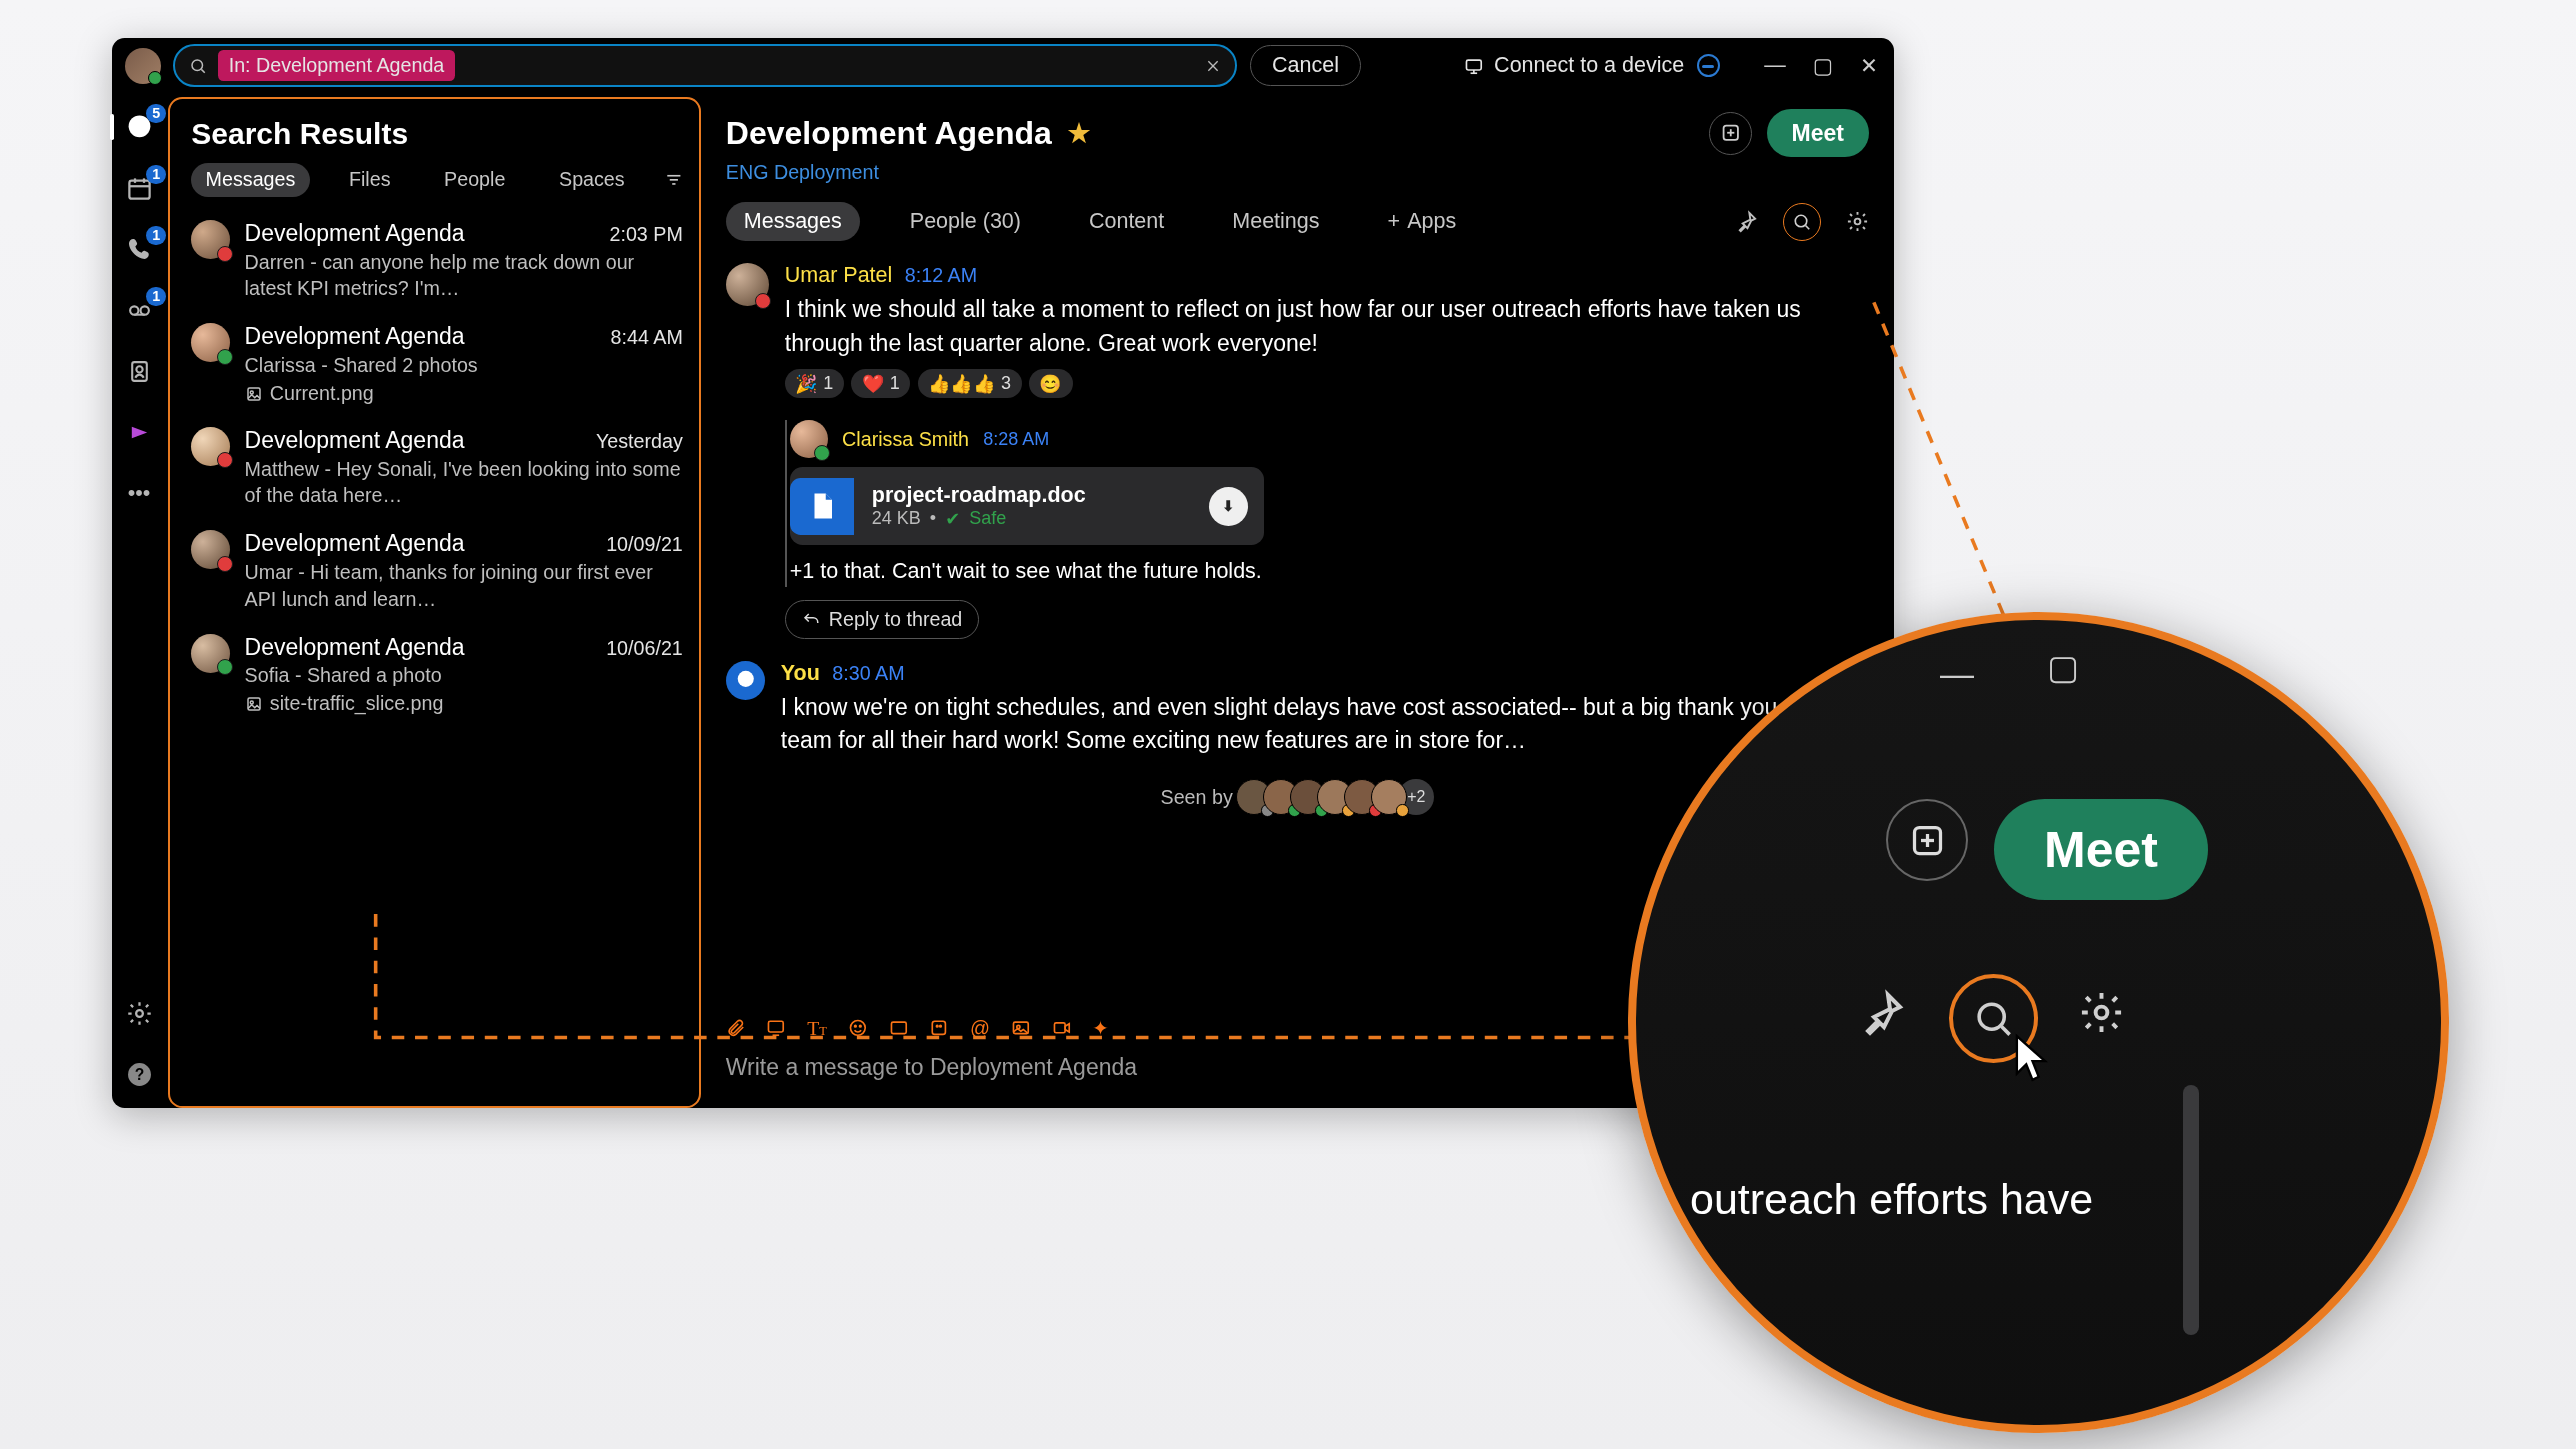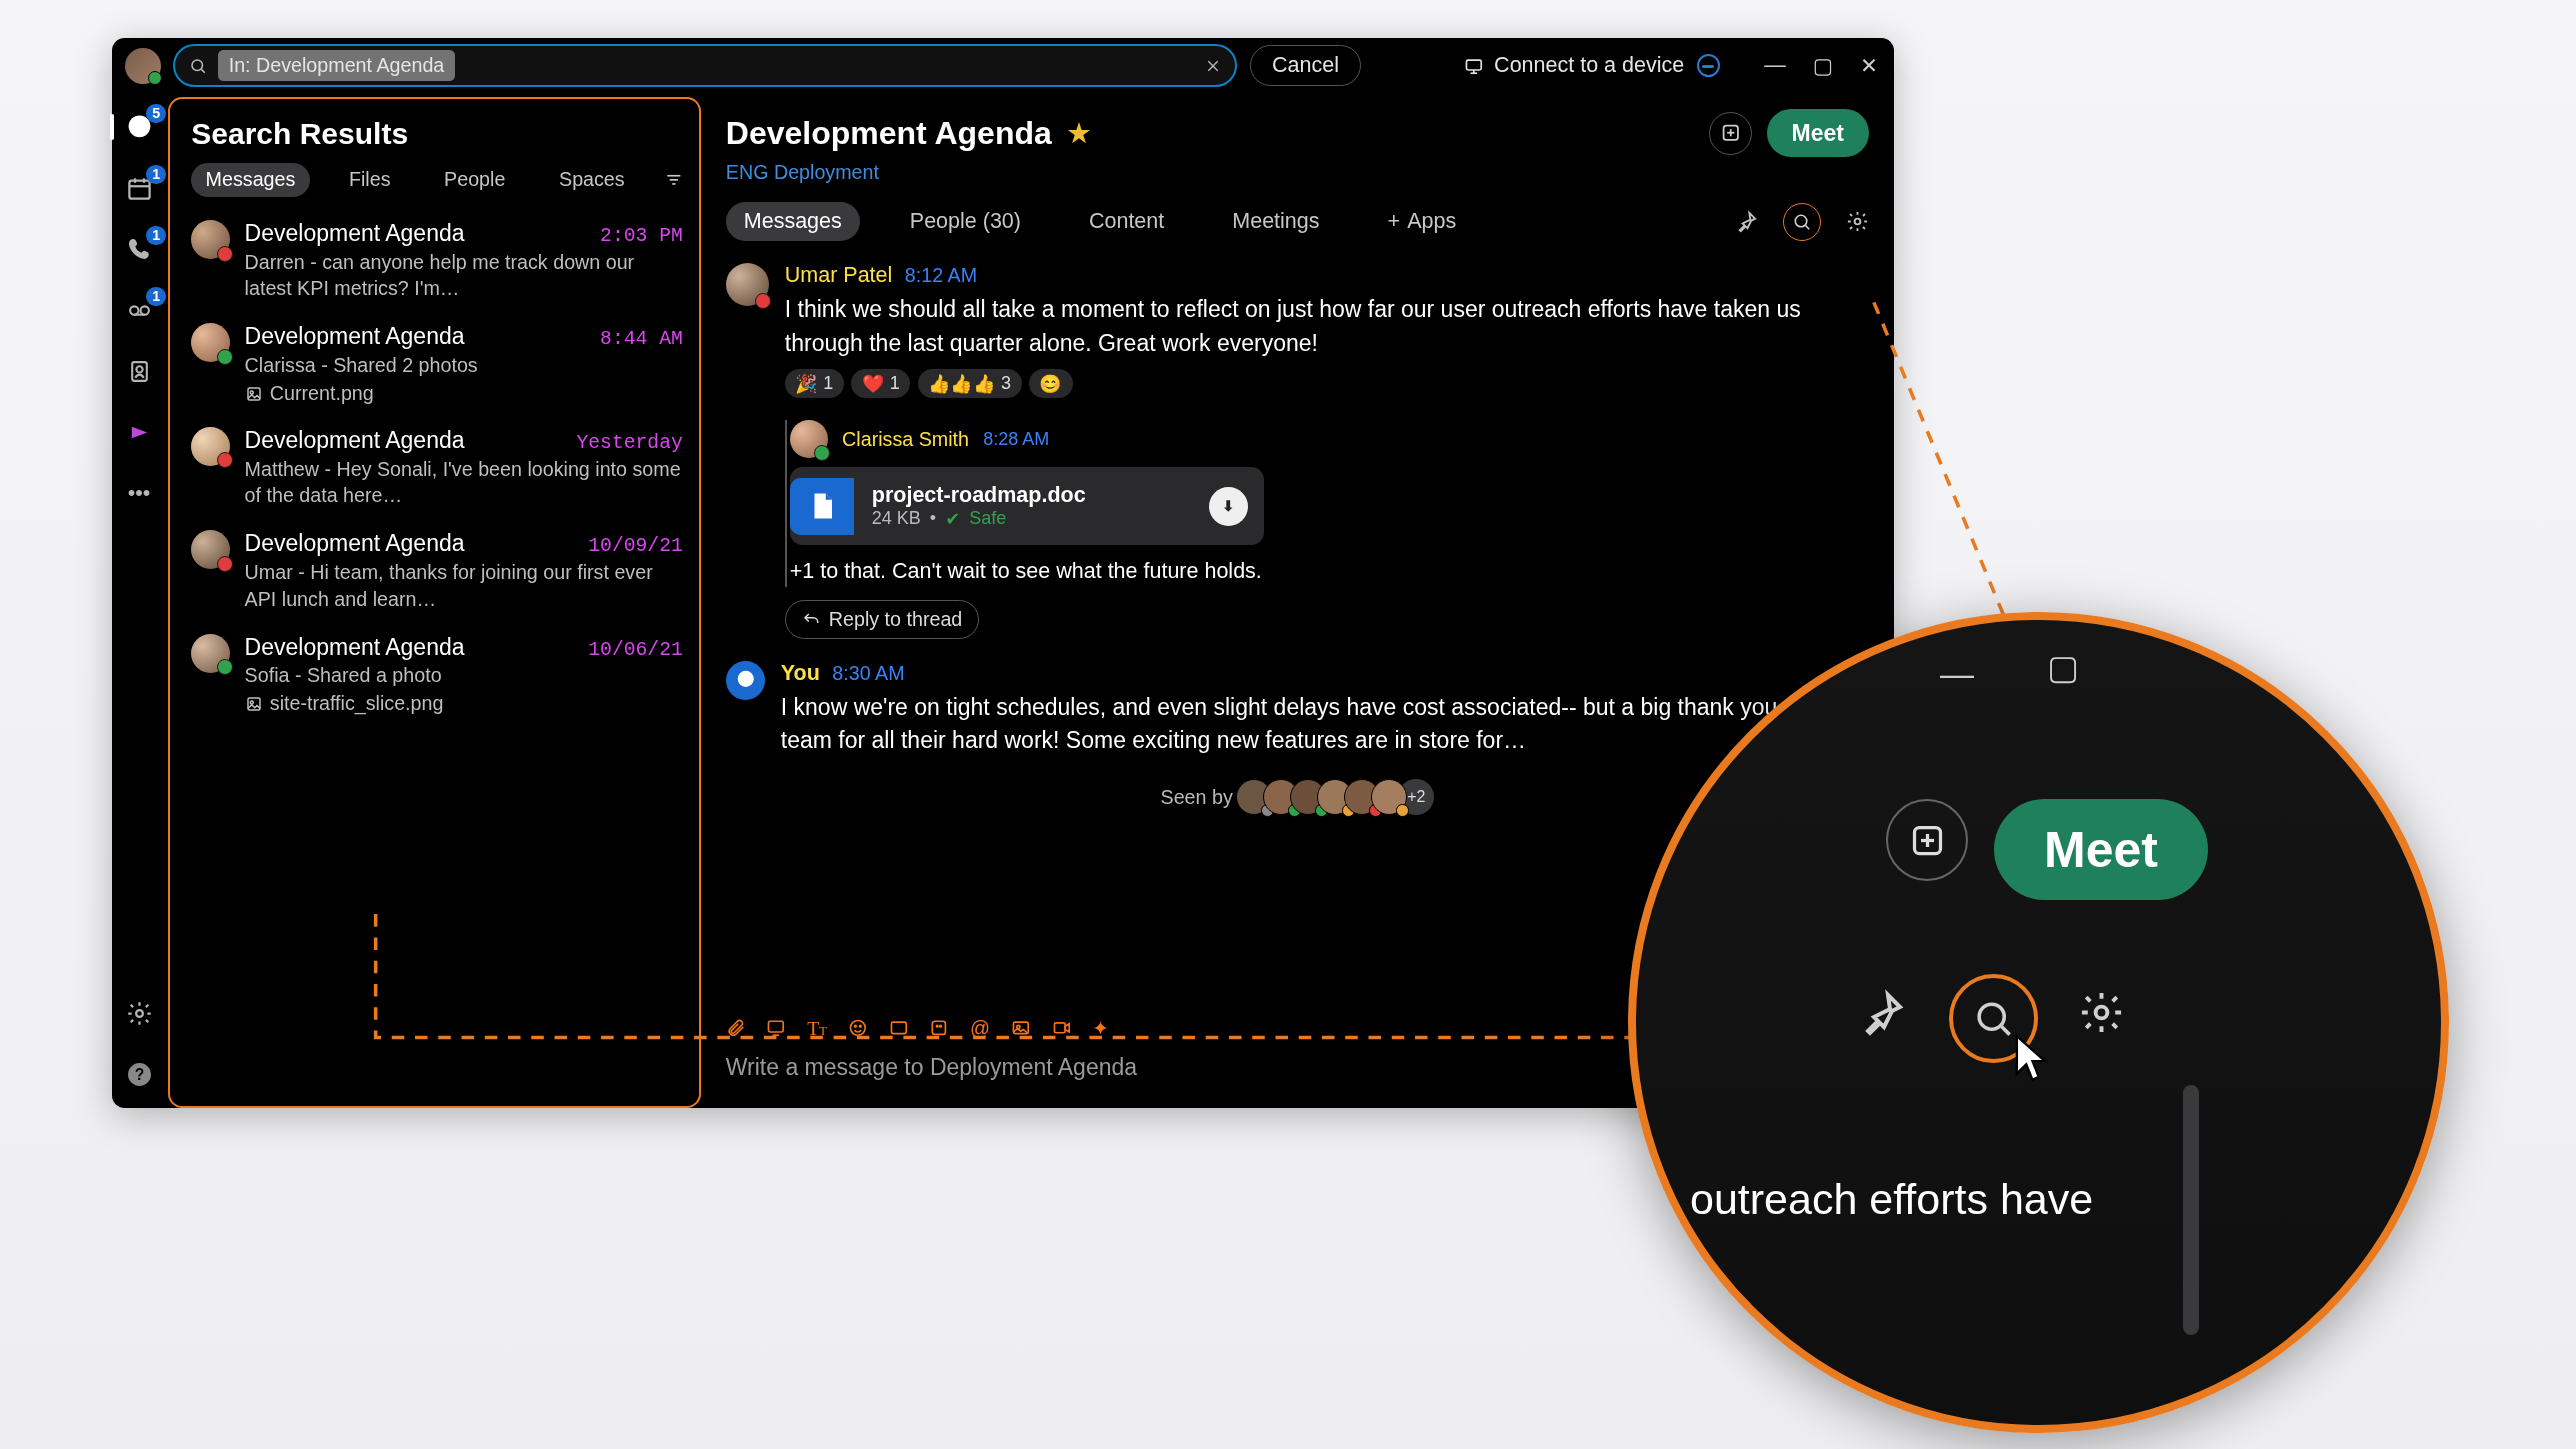--- a/index.html
+++ b/index.html
@@ -46,21 +46,21 @@
     flex: 0 0 auto;
     width: 1064px;
     display: flex;
     align-items: center;
     padding: 0 14.3px;
     gap: 10.7px;
     background: #111;
   }
   .search-glyph { color:#bbb; font-size:18px; }
   .chip {
-    display:inline-block; background:#737373; color:#e5e5e5; padding:3.6px 10.7px; border-radius:5.4px;
+    display:inline-block; background:#be185d; color:#e5e5e5; padding:3.6px 10.7px; border-radius:5.4px;
     font-size:19.7px;
   }
   .clear-x { margin-left:auto; color:#bbb; font-size:18px; }
   .cancel-btn {
     color:#e5e5e5; font-size:21.5px; padding:7.2px 21.5px; border:0.9px solid #555; border-radius:894px;
     background:transparent;
   }
   .connect { margin-left:auto; color:#e5e5e5; font-size:21.5px; display:flex; align-items:center; gap:10.7px;}
   .connect svg { width:19.7px; height:19.7px; }
   .planet-icn { width:23px;height:23px; border-radius:50%; border:2.7px solid #2b7ad1; position:relative; }
@@ -102,21 +102,21 @@
     width:39px;height:39px;border-radius:50%; flex:0 0 39px;
     background: radial-gradient(circle at 30% 30%, #cfa98a, #6b4f3b);
     position:relative;
   }
   .presence { position:absolute; right:-2.7px;bottom:-2.7px;width:16px;height:16px;border-radius:50%;
     border:1.8px solid #1a1a1a;}
   .pr-green{background:#31a24c;} .pr-red{background:#e03c3c;} .pr-dnd{background:#e03c3c;}
   .r-body { flex:1; min-width:0;}
   .r-row1{display:flex;align-items:baseline;gap:10.7px;}
   .r-title{color:#fff;font-size:23px;font-weight:500;}
-  .r-time{margin-left:auto;color:#d946ef;font-size:19.7px;font-family:Liberation Mono, monospace;}
+  .r-time{margin-left:auto;color:#e5e5e5;font-size:19.7px;}
   .r-snip{color:#bfbfbf;font-size:19.7px; line-height:1.35; margin-top:1.8px;}
   .attach{color:#bfbfbf;font-size:19.7px;margin-top:3.6px; display:flex;align-items:center;gap:7.2px;}
   .attach svg{width:18px;height:18px;}
   .chat-area { flex:1; display:flex; flex-direction:column; padding: 16px 25px 0 25px; min-width:0;}
   .chat-hdr { display:flex; align-items:center; gap:14.3px;}
   .chat-title{ color:#fff; font-size:32px; font-weight:600;}
   .star-icn{ color:#f0bb3a; font-size:29px;}
   .hdr-actions { margin-left:auto; display:flex; align-items:center; gap:14.3px;}
   .round-btn { width:43px;height:43px;border-radius:50%;border:0.9px solid #555;display:flex;align-items:center;justify-content:center;color:#ccc;}
   .meet-btn{ background:#1f805c;color:#fff;font-size:23px;font-weight:600;padding:10.7px 25px;border-radius:894px;}

